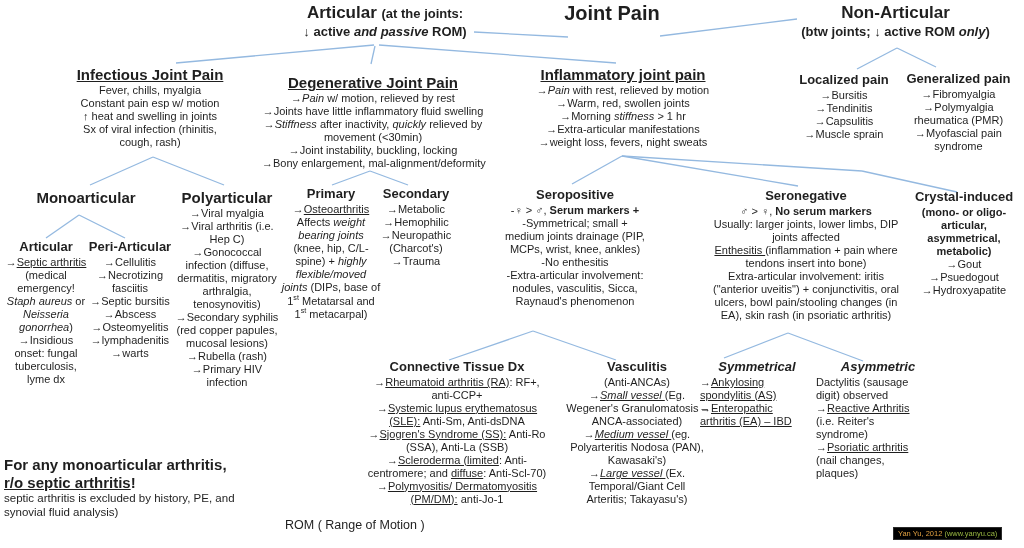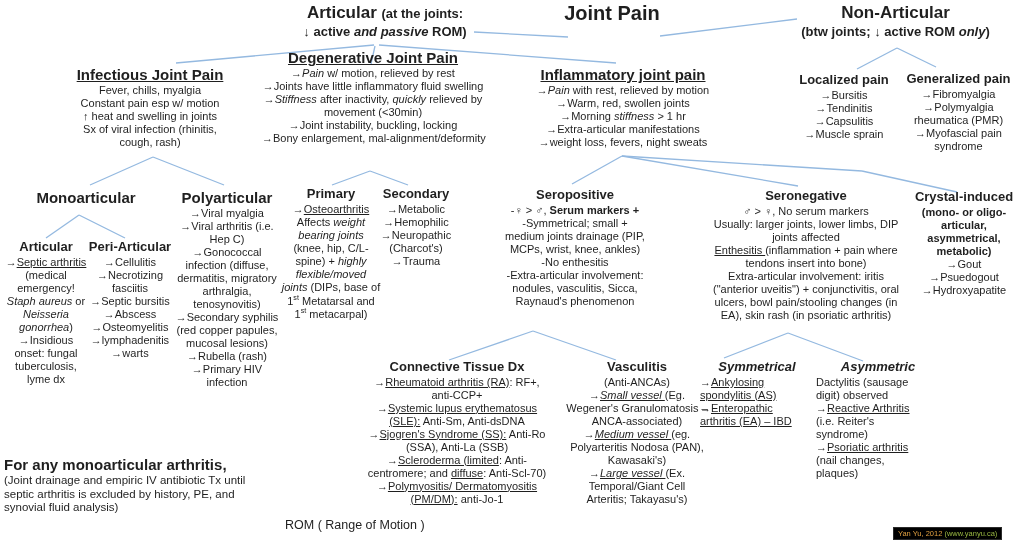--- a/index.html
+++ b/index.html
@@ -15,21 +15,21 @@
   .lg{font-size:17px;}
   .hseg{font-size:15px;font-weight:700;}
   
   #n-articular{left:280px;top:3px;width:210px;}
   #n-articular .nt,#n-articular .nl{font-size:13px;font-weight:700;}
   #n-root{left:543px;top:2px;width:138px;}
   #n-root .nt{font-size:20px;}
   #n-nonarticular{left:788px;top:3px;width:215px;}
   #n-nonarticular .nt,#n-nonarticular .nl{font-size:13px;font-weight:700;}
   #n-infectious{left:55px;top:66px;width:190px;}
-  #n-degenerative{left:262px;top:49px;width:222px;}
+  #n-degenerative{left:262px;top:74px;width:222px;}
   #n-inflammatory{left:514px;top:66px;width:218px;}
   #n-infectious .nt,#n-degenerative .nt,#n-inflammatory .nt{font-size:15px;}
   #n-localized{left:788px;top:73px;width:112px;}
   #n-generalized{left:896px;top:72px;width:125px;}
   #n-monoarticular{left:25px;top:189px;width:122px;}
   #n-monoarticular .nt,#n-polyarticular .nt{font-size:15px;}
   #n-articular-sub{left:0px;top:240px;width:92px;}
   #n-periarticular{left:82px;top:240px;width:96px;}
   #n-polyarticular{left:158px;top:189px;width:138px;}
   #n-primary{left:276px;top:187px;width:110px;}
@@ -206,21 +206,21 @@
     <div class="nl"><span>-Symmetrical; small +</span></div>
     <div class="nl"><span>medium joints drainage (PIP,</span></div>
     <div class="nl"><span>MCPs, wrist, knee, ankles)</span></div>
     <div class="nl"><span>-No enthesitis</span></div>
     <div class="nl"><span>-Extra-articular involvement:</span></div>
     <div class="nl"><span>nodules, vasculitis, Sicca,</span></div>
     <div class="nl"><span>Raynaud's phenomenon</span></div>
   </div>
 <div class="node" id="n-seronegative">
     <div class="nt"><span>Seronegative</span></div>
-    <div class="nl"><span>♂ &gt; ♀, </span><span style="font-weight: 400;">No serum markers</span></div>
+    <div class="nl"><span>♂ &gt; ♀, </span><span style="font-weight: 700;">No serum markers</span></div>
     <div class="nl"><span>Usually: larger joints, lower limbs, DIP</span></div>
     <div class="nl"><span>joints affected</span></div>
     <div class="nl"><span style="text-decoration: underline;">Enthesitis </span><span>(inflammation + pain where</span></div>
     <div class="nl"><span>tendons insert into bone)</span></div>
     <div class="nl"><span>Extra-articular involvement: iritis</span></div>
     <div class="nl"><span>("anterior uveitis") + conjunctivitis, oral</span></div>
     <div class="nl"><span>ulcers, bowl pain/stooling changes (in</span></div>
     <div class="nl"><span>EA), skin rash (in psoriatic arthritis)</span></div>
   </div>
 <div class="node" id="n-crystal">
@@ -272,21 +272,21 @@
     <div class="nl"><span>  digit) observed</span></div>
     <div class="nl"><span>→</span><span style="text-decoration: underline;">Reactive Arthritis</span></div>
     <div class="nl"><span>(i.e. Reiter's</span></div>
     <div class="nl"><span>syndrome)</span></div>
     <div class="nl"><span>→</span><span style="text-decoration: underline; text-align: right;">Psoriatic arthritis</span></div>
     <div class="nl"><span>(nail changes,</span></div>
     <div class="nl"><span>plaques)</span></div>
   </div>
 <div class="node" id="n-note">
     <div class="nt"><span>For any monoarticular arthritis,</span></div>
-    <div class="nl" style="white-space: normal;"><span>(Joint drainage and empiric IV antibiotic Tx until</span></div>
+    <div class="nl"><span class="hseg" style="text-decoration: underline;">r/o septic arthritis</span><span class="hseg">!</span></div>
     <div class="nl" style="white-space: normal;"><span>septic arthritis is excluded by history, PE, and</span></div>
     <div class="nl" style="white-space: normal;"><span>synovial fluid analysis)</span></div>
   </div>
 <div class="node" id="n-rom">
     <div class="nl"><span>ROM ( Range of Motion )</span></div>
   </div>
 
 <div id="n-credit"><span class="c-name">Yan Yu, 2012 </span><span class="c-url">(www.yanyu.ca)</span></div>
 
 </body></html>

